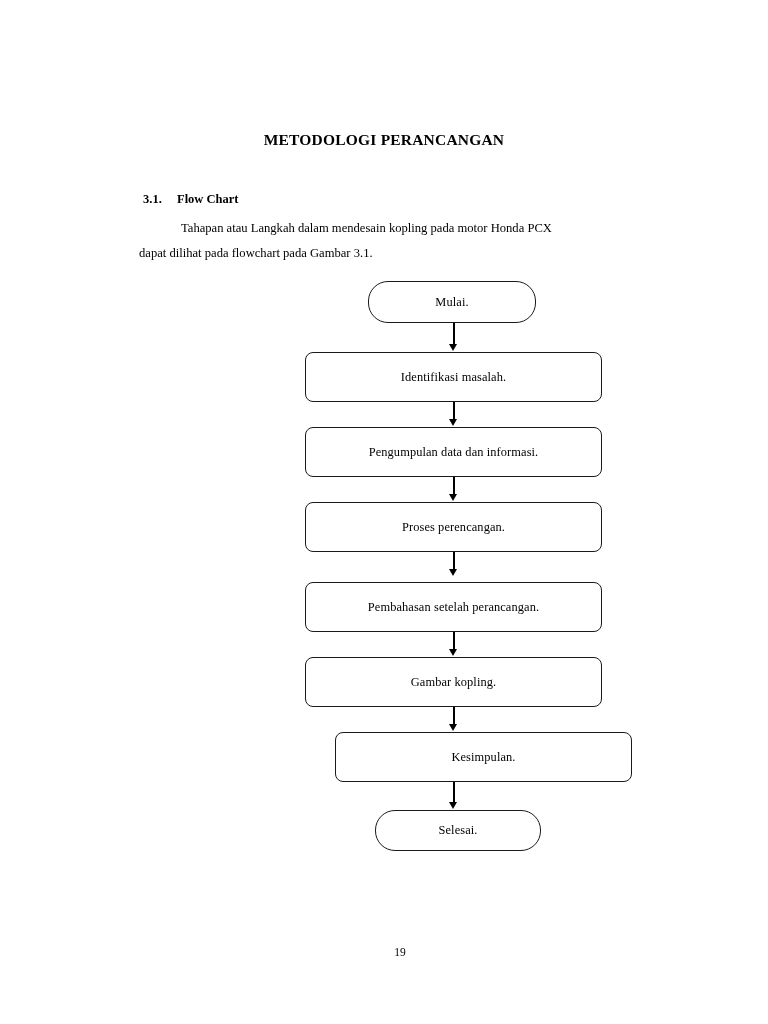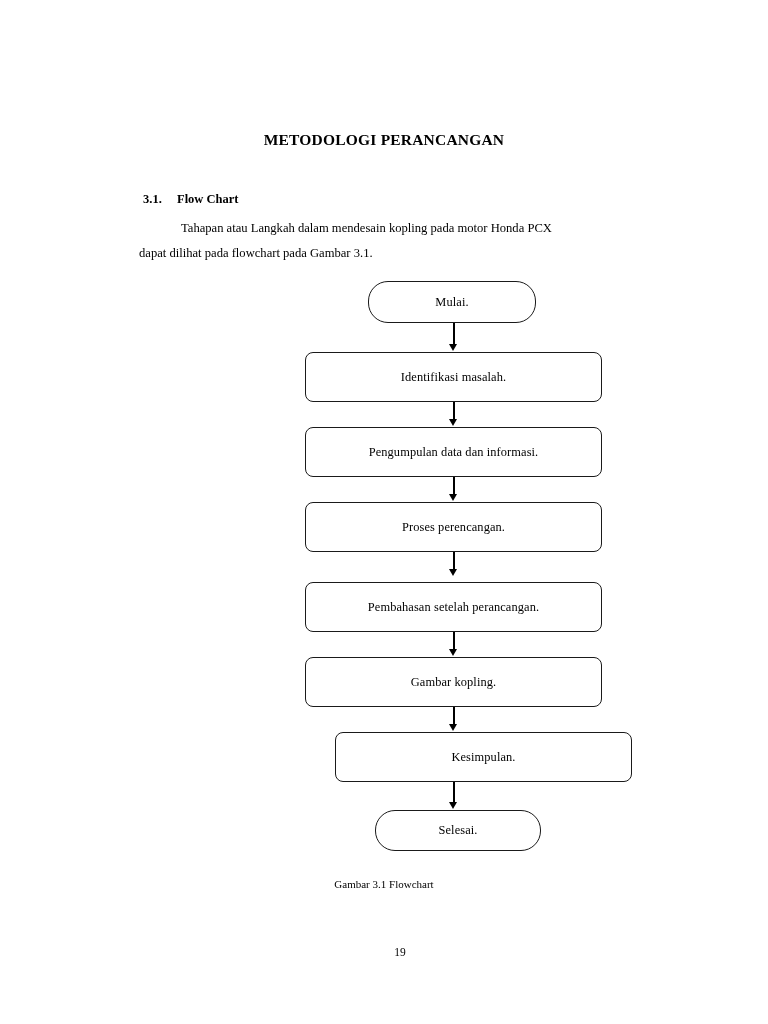--- a/index.html
+++ b/index.html
@@ -231,17 +231,16 @@
       <div class="shaft" style="height:21px;"></div>
       <div class="head" style="top:20px;"></div>
     </div>
 
     <div class="node terminal" style="left:375px; top:810px; width:166px; height:41px;">
       <span class="node-label">Selesai.</span>
     </div>
 
   </div>
 
-  <div class="figure-caption">Gambar  3.1 Flowchart</div>
 
   <div class="page-number">19</div>
 
 </div>
 
 </body></html>

